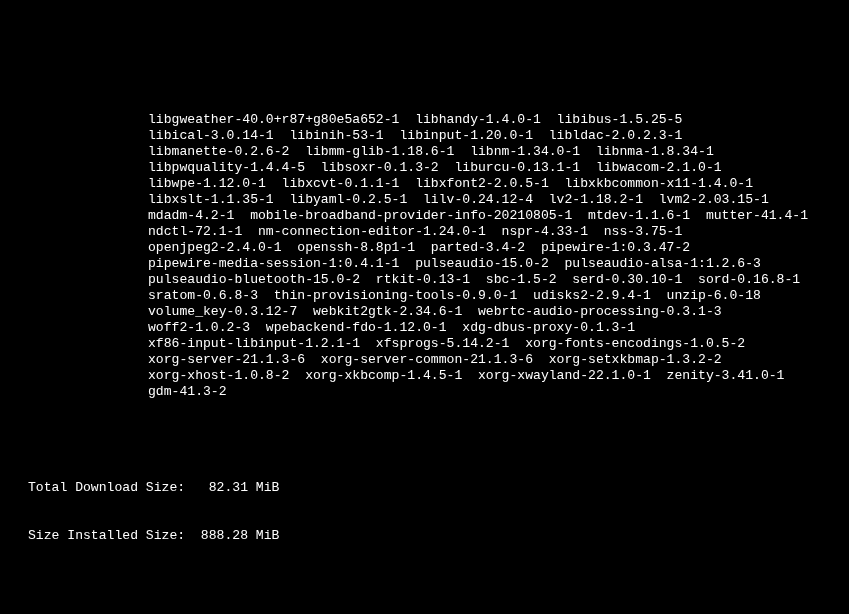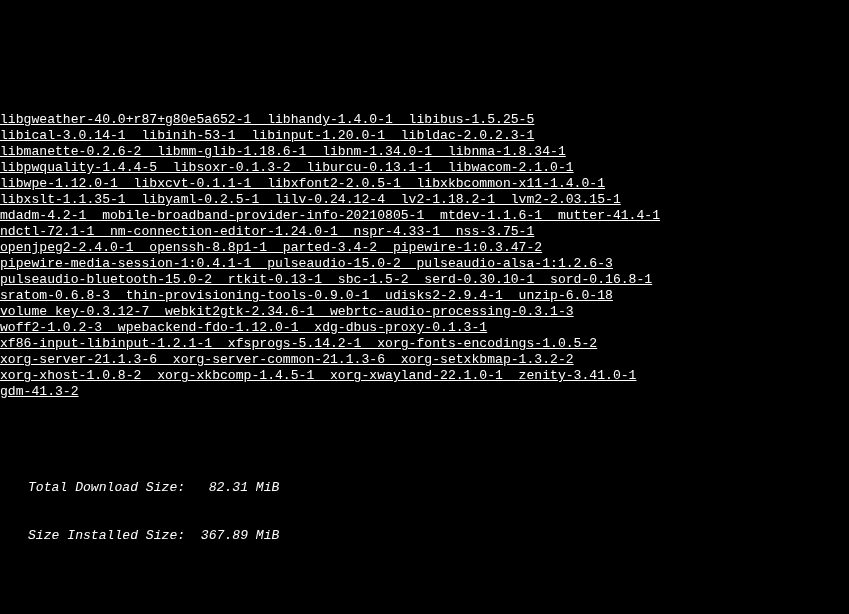--- a/index.html
+++ b/index.html
@@ -12,35 +12,35 @@
       width: 849px;
       height: 614px;
       overflow: hidden;
       white-space: pre;
       padding: 0;
     }
     .terminal {
       padding: 16px 0 0 0;
     }
     .pkg-block {
-      text-decoration: underline;
+      padding-left: 148px;
     }
     .line { display: block; }
-    .summary { padding-left: 28px; font-style: italic; }
+    .summary { padding-left: 28px; }
   </style>
 </head>
 <body>
 
 
 
 <div class="terminal">
   <div class="pkg-block" id="pkg-block"><div class="line">libgweather-40.0+r87+g80e5a652-1  libhandy-1.4.0-1  libibus-1.5.25-5</div><div class="line">libical-3.0.14-1  libinih-53-1  libinput-1.20.0-1  libldac-2.0.2.3-1</div><div class="line">libmanette-0.2.6-2  libmm-glib-1.18.6-1  libnm-1.34.0-1  libnma-1.8.34-1</div><div class="line">libpwquality-1.4.4-5  libsoxr-0.1.3-2  liburcu-0.13.1-1  libwacom-2.1.0-1</div><div class="line">libwpe-1.12.0-1  libxcvt-0.1.1-1  libxfont2-2.0.5-1  libxkbcommon-x11-1.4.0-1</div><div class="line">libxslt-1.1.35-1  libyaml-0.2.5-1  lilv-0.24.12-4  lv2-1.18.2-1  lvm2-2.03.15-1</div><div class="line">mdadm-4.2-1  mobile-broadband-provider-info-20210805-1  mtdev-1.1.6-1  mutter-41.4-1</div><div class="line">ndctl-72.1-1  nm-connection-editor-1.24.0-1  nspr-4.33-1  nss-3.75-1</div><div class="line">openjpeg2-2.4.0-1  openssh-8.8p1-1  parted-3.4-2  pipewire-1:0.3.47-2</div><div class="line">pipewire-media-session-1:0.4.1-1  pulseaudio-15.0-2  pulseaudio-alsa-1:1.2.6-3</div><div class="line">pulseaudio-bluetooth-15.0-2  rtkit-0.13-1  sbc-1.5-2  serd-0.30.10-1  sord-0.16.8-1</div><div class="line">sratom-0.6.8-3  thin-provisioning-tools-0.9.0-1  udisks2-2.9.4-1  unzip-6.0-18</div><div class="line">volume_key-0.3.12-7  webkit2gtk-2.34.6-1  webrtc-audio-processing-0.3.1-3</div><div class="line">woff2-1.0.2-3  wpebackend-fdo-1.12.0-1  xdg-dbus-proxy-0.1.3-1</div><div class="line">xf86-input-libinput-1.2.1-1  xfsprogs-5.14.2-1  xorg-fonts-encodings-1.0.5-2</div><div class="line">xorg-server-21.1.3-6  xorg-server-common-21.1.3-6  xorg-setxkbmap-1.3.2-2</div><div class="line">xorg-xhost-1.0.8-2  xorg-xkbcomp-1.4.5-1  xorg-xwayland-22.1.0-1  zenity-3.41.0-1</div><div class="line">gdm-41.3-2</div></div>
   <div class="line"> </div>
   <div class="summary"><span>Total Download Size:</span><span>   82.31 MiB</span></div>
-  <div class="summary"><span>Size Installed Size:</span><span>  367.89 MiB</span></div>
+  <div class="summary"><span>Size Installed Size:</span><span>  888.28 MiB</span></div>
   <div class="line"> </div>
   
   
   
   
 </div>
 
 
 
 

